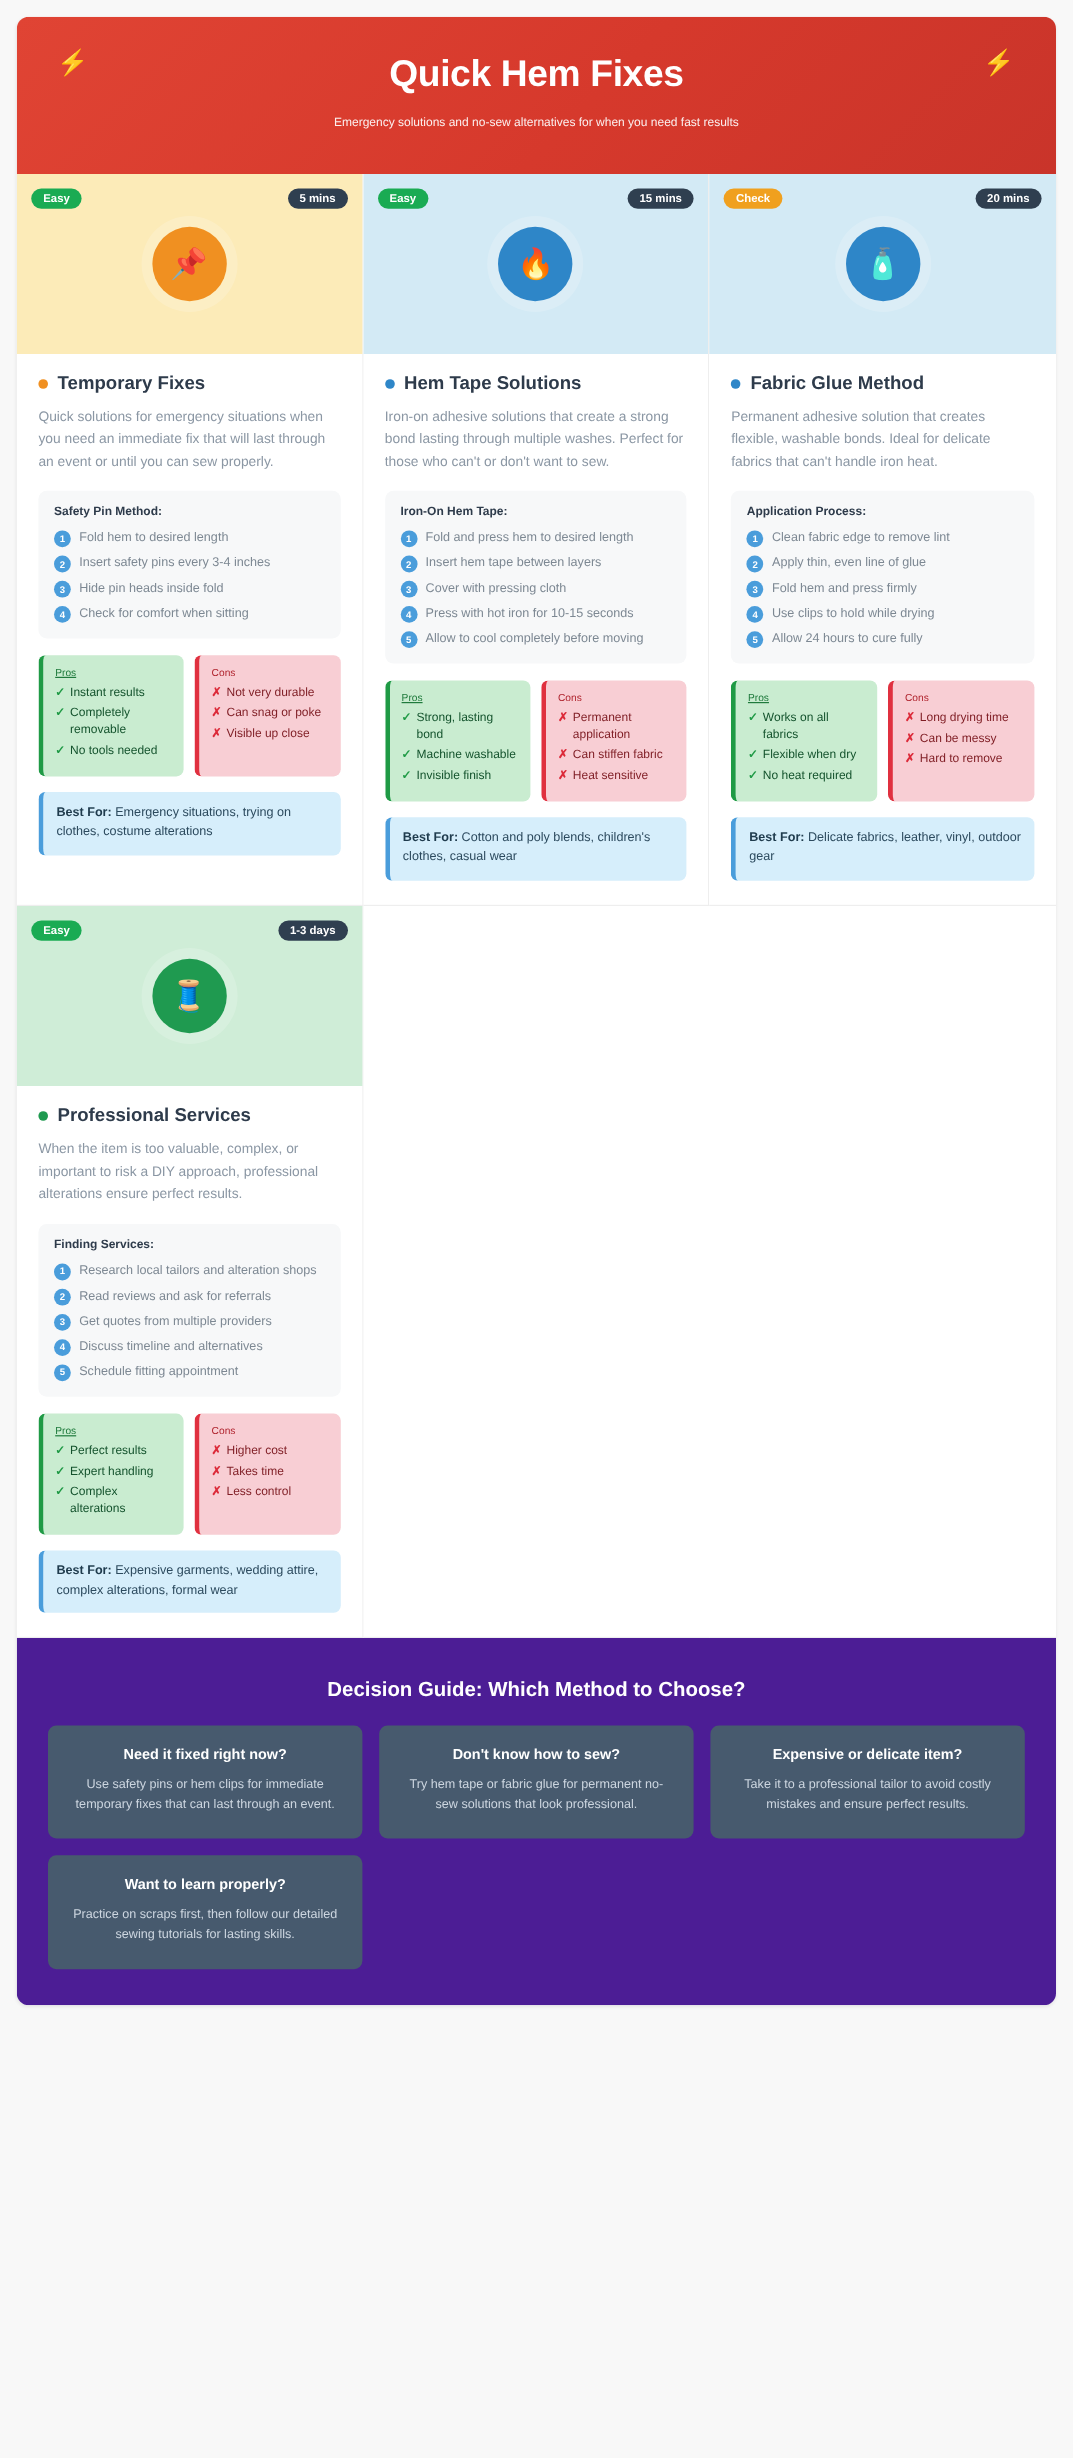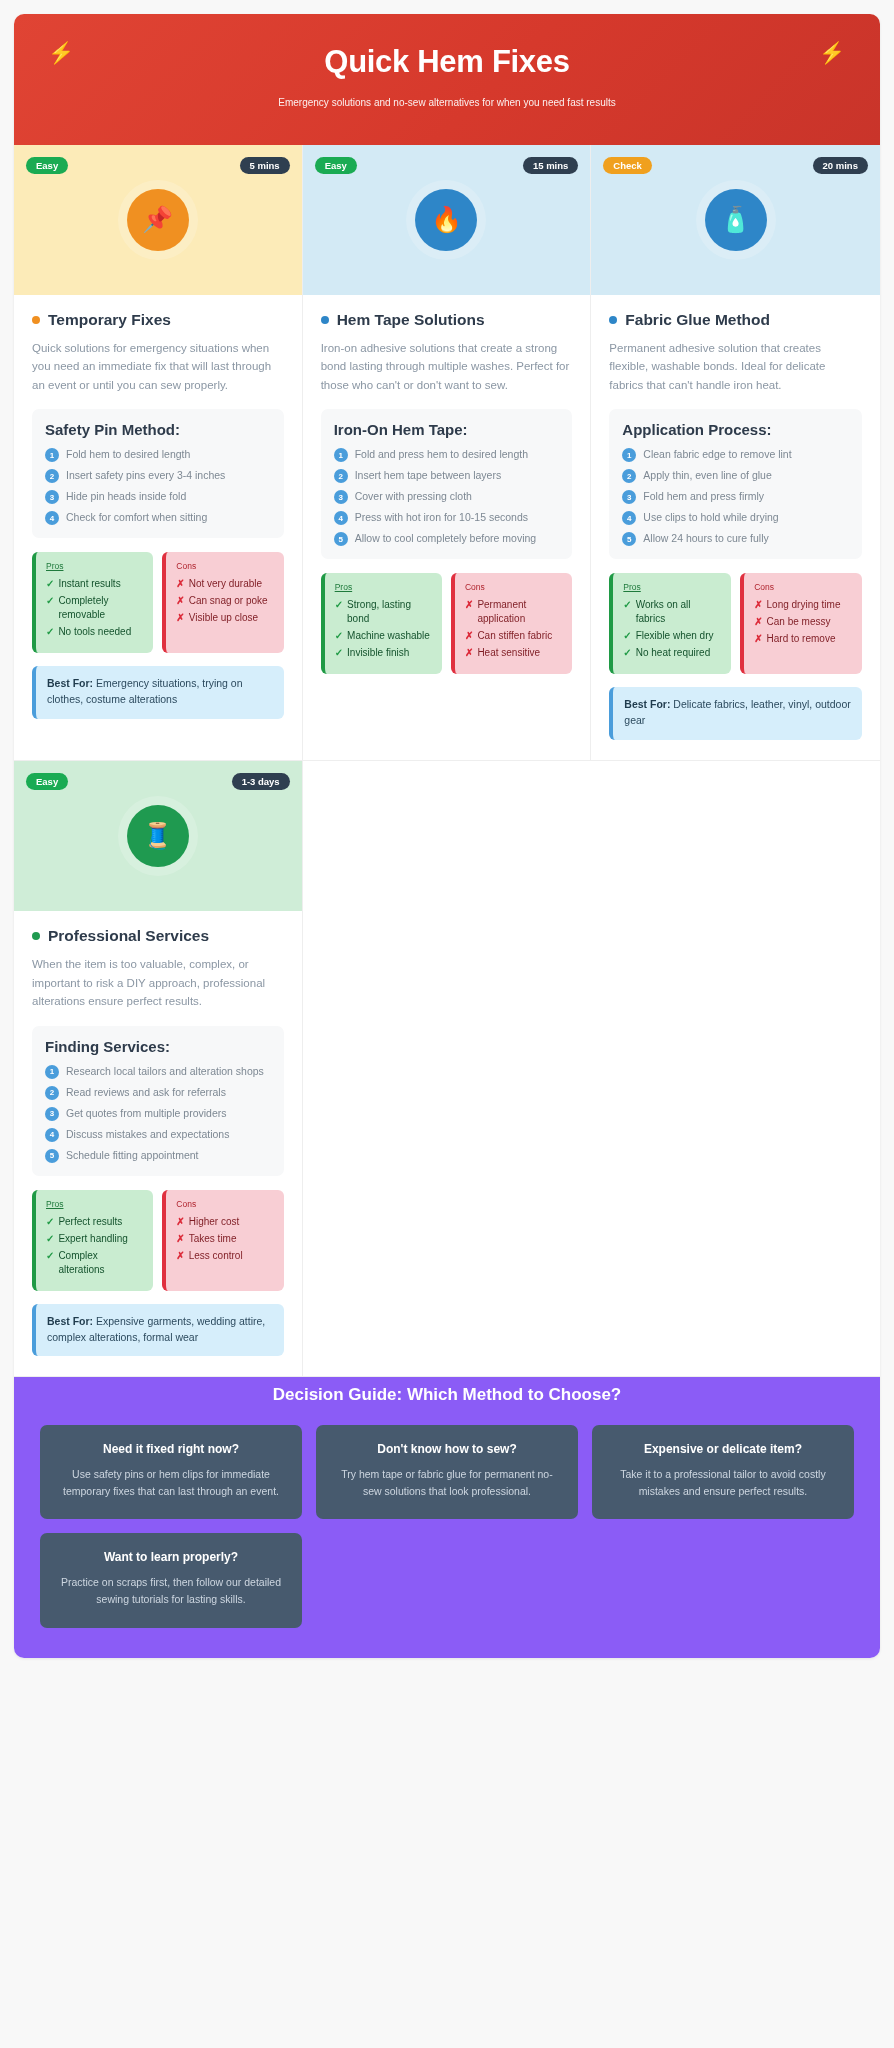--- a/index.html
+++ b/index.html
@@ -127,21 +127,21 @@
     margin-bottom: 15px;
   }
 
   .steps-box {
     background: #f7f8f9;
     border-radius: 7px;
     padding: 12px 13px 13px;
     margin-bottom: 14px;
   }
   .steps-title {
-    font-size: 15px;
+    font-size: 10px;
     font-weight: bold;
     color: #2e3b4b;
     margin-bottom: 9px;
   }
   .step {
     display: flex;
     gap: 7px;
     align-items: flex-start;
     margin-bottom: 6px;
   }
@@ -194,22 +194,22 @@
     font-size: 10.5px;
     line-height: 1.5;
     color: #2c4a5e;
   }
   .best-for b { color: #1f3b4d; }
 
   .card.empty { border-right: none; background: #ffffff; }
 
   
   .footer {
-    background: #8b5cf6;
-    padding: 8px 26px 30px;
+    background: #4c1d95;
+    padding: 33px 26px 30px;
   }
   .footer h2 {
     color: #ffffff;
     font-size: 17px;
     font-weight: bold;
     text-align: center;
     margin-bottom: 20px;
   }
   .footer-grid {
     display: flex;
@@ -384,20 +384,24 @@
         <div class="pc-item">
           <span class="pc-mark">✗</span>
           <span>Can stiffen fabric</span>
         </div>
         <div class="pc-item">
           <span class="pc-mark">✗</span>
           <span>Heat sensitive</span>
         </div>
         </div>
       </div>
+      <div class="best-for">
+        <b>Best For:</b>
+        <span>Cotton and poly blends, children's clothes, casual wear</span>
+      </div>
     </div>
         </div>
         <div class="card">
     <div class="card-banner" style="background:#d3eaf5">
       <span class="badge" style="background:#f0a01e">Check</span>
       <span class="time-pill">20 mins</span>
       <span class="circle" style="background:#2e86c8">🧴</span>
     </div>
     <div class="card-body">
       <div class="card-title">
@@ -491,21 +495,21 @@
       <div class="step">
         <span class="step-num">2</span>
         <span class="step-text">Read reviews and ask for referrals</span>
       </div>
       <div class="step">
         <span class="step-num">3</span>
         <span class="step-text">Get quotes from multiple providers</span>
       </div>
       <div class="step">
         <span class="step-num">4</span>
-        <span class="step-text">Discuss mistakes and expectations</span>
+        <span class="step-text">Discuss timeline and alternatives</span>
       </div>
       <div class="step">
         <span class="step-num">5</span>
         <span class="step-text">Schedule fitting appointment</span>
       </div>
       </div>
       <div class="pc-row">
         <div class="pc-box pc-pros">
           <div class="pc-head">Pros</div>
 

